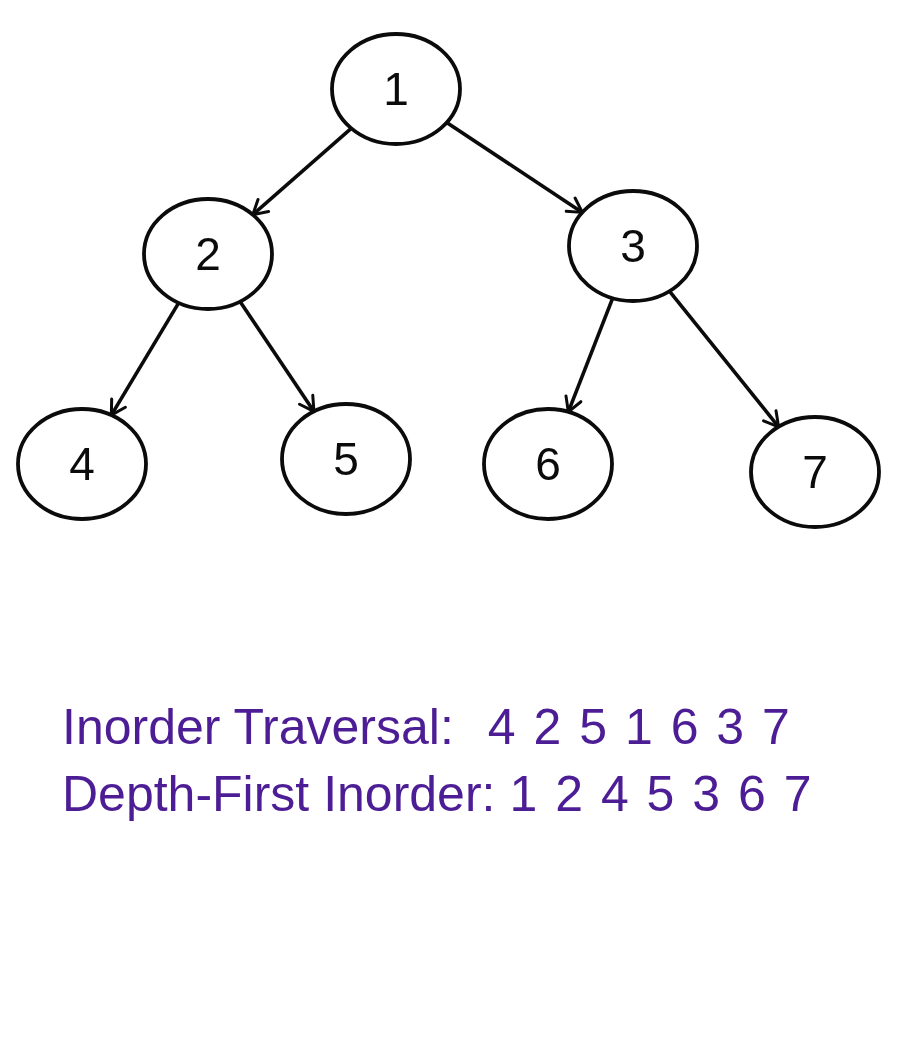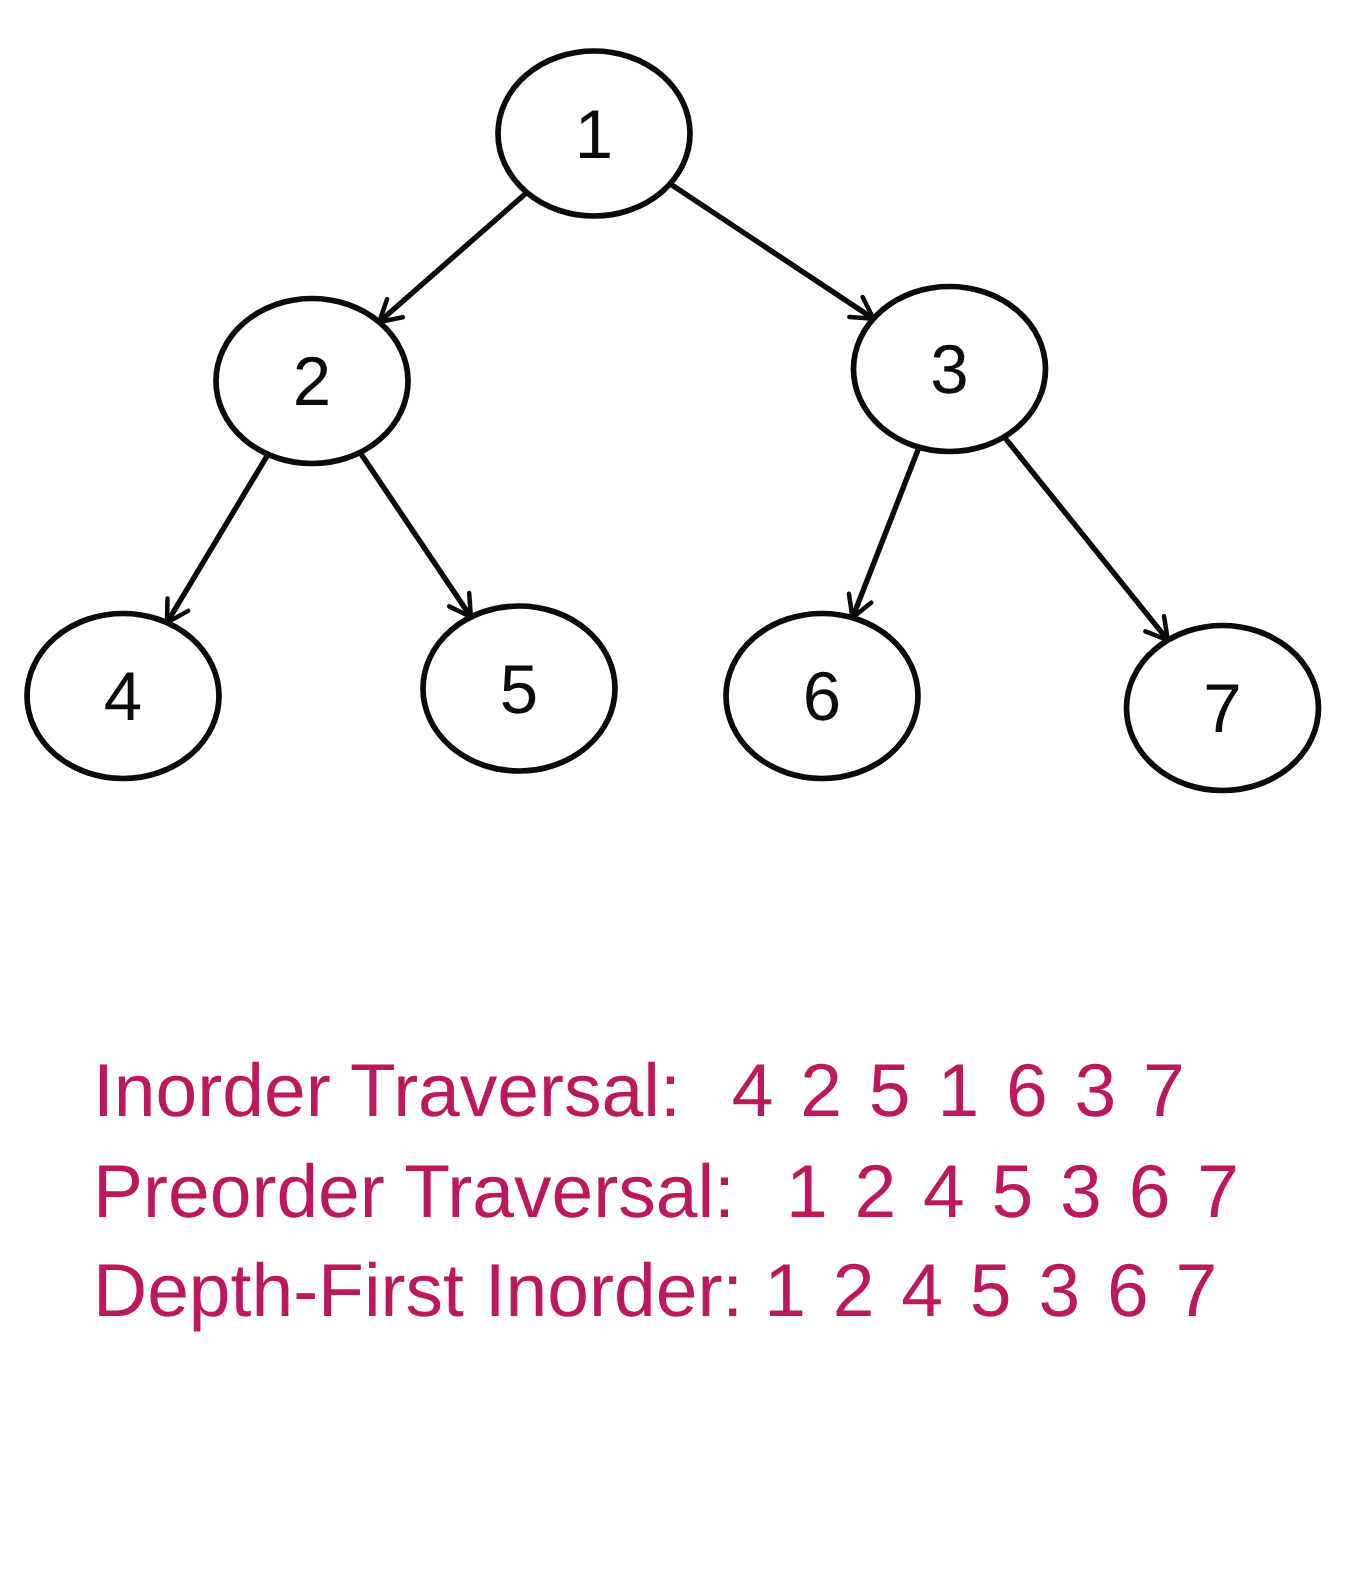--- a/index.html
+++ b/index.html
@@ -68,18 +68,17 @@
       </g>
       <g>
         <ellipse cx="548" cy="464" rx="64" ry="55" fill="#ffffff" stroke="#0b0b0b" stroke-width="3.8"></ellipse>
         <text x="548" y="480" text-anchor="middle" font-size="46" fill="#0b0b0b" font-family="&quot;Liberation Sans&quot;, &quot;DejaVu Sans&quot;, sans-serif">6</text>
       </g>
       <g>
         <ellipse cx="815" cy="472" rx="64" ry="55" fill="#ffffff" stroke="#0b0b0b" stroke-width="3.8"></ellipse>
         <text x="815" y="488" text-anchor="middle" font-size="46" fill="#0b0b0b" font-family="&quot;Liberation Sans&quot;, &quot;DejaVu Sans&quot;, sans-serif">7</text>
       </g>
     </svg>
-  <div class="traversals" style="color: #be185d;">
+  <div class="traversals" style="color: #4c1d95;">
       <div class="trow"><span class="tlabel">Inorder Traversal:</span><span class="tseq" style="margin-left: 34px;">4 2 5 1 6 3 7</span></div>
-      <div class="trow"><span class="tlabel">Preorder Traversal:</span><span class="tseq" style="margin-left: 34px;">1 2 4 5 3 6 7</span></div>
       <div class="trow"><span class="tlabel">Depth-First Inorder:</span><span class="tseq" style="margin-left: 14px;">1 2 4 5 3 6 7</span></div>
     </div>
 </div>
 
 </body></html>

